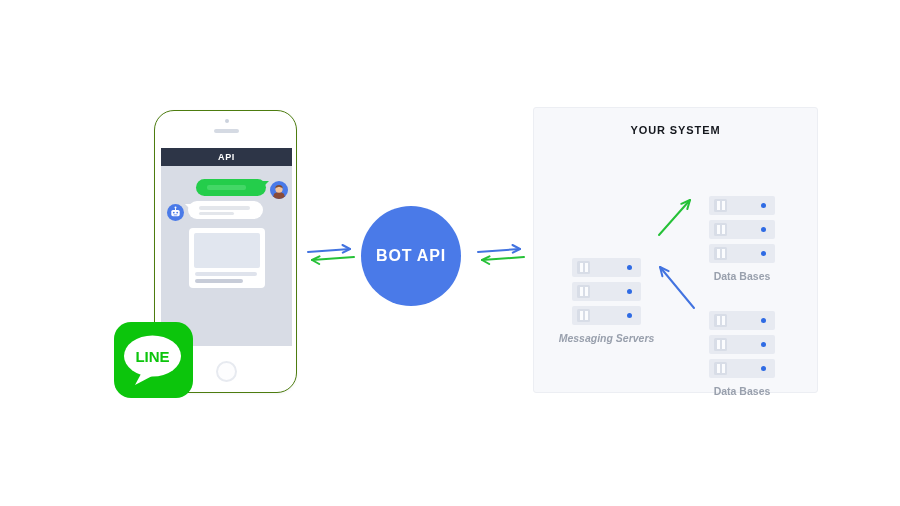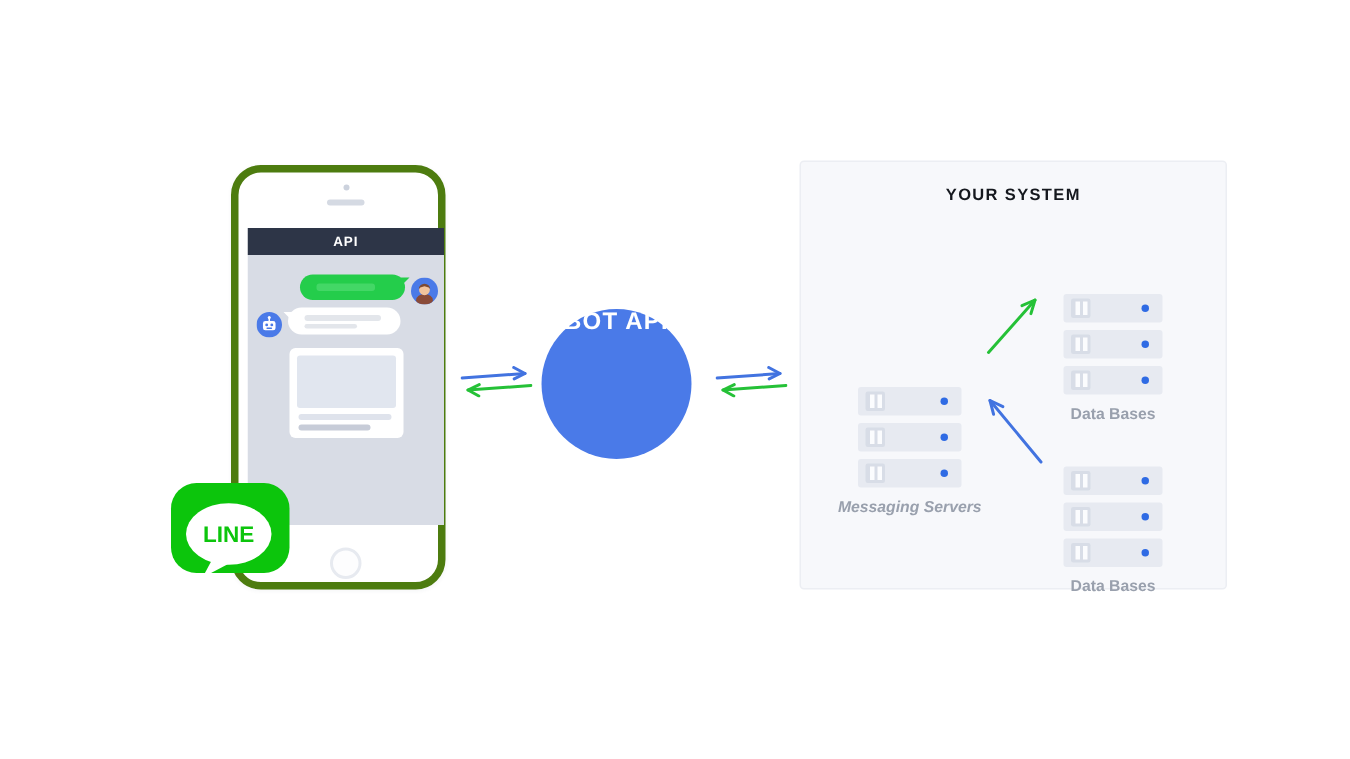--- a/index.html
+++ b/index.html
@@ -1,20 +1,20 @@
 <!DOCTYPE html>
 <html><head>
 <meta charset="utf-8">
 <style>
   html,body{margin:0;padding:0;background:#ffffff;font-family:"Liberation Sans",sans-serif;}
   .stage{position:relative;width:900px;height:506px;background:#ffffff;overflow:hidden;}
 
   
   .phone{position:absolute;left:154px;top:110px;width:143px;height:283px;background:#ffffff;
-         border:5px solid #4d7c0f;border-radius:20px;box-shadow:0 1px 3px rgba(40,50,80,.05);box-sizing:border-box;}
+         border:1px solid #4d7c0f;border-radius:20px;box-shadow:0 1px 3px rgba(40,50,80,.05);box-sizing:border-box;}
   .camera{position:absolute;left:70px;top:8px;width:4px;height:4px;border-radius:50%;background:#ccd2dd;}
   .speaker{position:absolute;left:59px;top:18px;width:25px;height:4px;border-radius:2px;background:#d5dae3;}
   .screen{position:absolute;left:6px;top:37px;width:131px;height:198px;overflow:hidden;}
   .appbar{height:18px;background:#2d3547;display:flex;align-items:center;justify-content:center;}
   .appbar span{color:#ffffff;font-size:9px;font-weight:bold;letter-spacing:.6px;}
   .chat{position:relative;height:180px;background:#d8dce5;}
   .bubble-green{position:absolute;left:35px;top:13px;width:70px;height:17px;background:#24cd4b;border-radius:9px;}
   .bubble-green::after{content:"";position:absolute;right:-3px;top:2px;width:0;height:0;
          border-top:7px solid #24cd4b;border-right:7px solid transparent;}
   .gline{position:absolute;left:11px;top:6px;width:39px;height:4.5px;border-radius:2px;background:#43d766;}
@@ -29,25 +29,25 @@
   .wline.l2{left:11px;top:11px;width:35px;height:3px;}
   .card{position:absolute;left:28px;top:62px;width:76px;height:60px;background:#ffffff;border-radius:4px;}
   .card-img{position:absolute;left:5px;top:5px;width:66px;height:35px;background:#e1e6ef;border-radius:2px;}
   .cline{position:absolute;border-radius:2px;}
   .cline.l1{left:6px;top:44px;width:62px;height:4px;background:#dfe3ec;}
   .cline.l2{left:6px;top:51px;width:48px;height:4px;background:#c7ccd8;}
   .home{position:absolute;left:61px;top:250px;width:21px;height:21px;border-radius:50%;
         border:2px solid #e7eaf0;background:#fdfdfe;box-sizing:border-box;}
 
   
-  .line-logo{position:absolute;left:114px;top:322px;width:79px;height:60px;background:#0cc50c;border-radius:17px;z-index:5;}
+  .line-logo{position:absolute;left:114px;top:322px;width:79px;height:76px;background:#0cc50c;border-radius:17px;z-index:5;}
 
   
   .hub{position:absolute;left:361px;top:206px;width:100px;height:100px;border-radius:50%;background:#4a7ae8;
-       display:flex;align-items:flex-start;justify-content:center;}
+       display:flex;align-items:center;justify-content:center;}
   .hub span{color:#ffffff;font-size:16px;font-weight:bold;letter-spacing:.8px;}
 
   
   .xarrow{position:absolute;width:48px;height:21px;}
   .xarrow.left{left:307px;top:244px;}
   .xarrow.right{left:477px;top:244px;}
 
   
   .panel{position:absolute;left:533px;top:107px;width:285px;height:286px;background:#f7f8fb;
          border:1px solid #ecoef3;border:1px solid #eceef3;border-radius:3px;box-sizing:border-box;}

